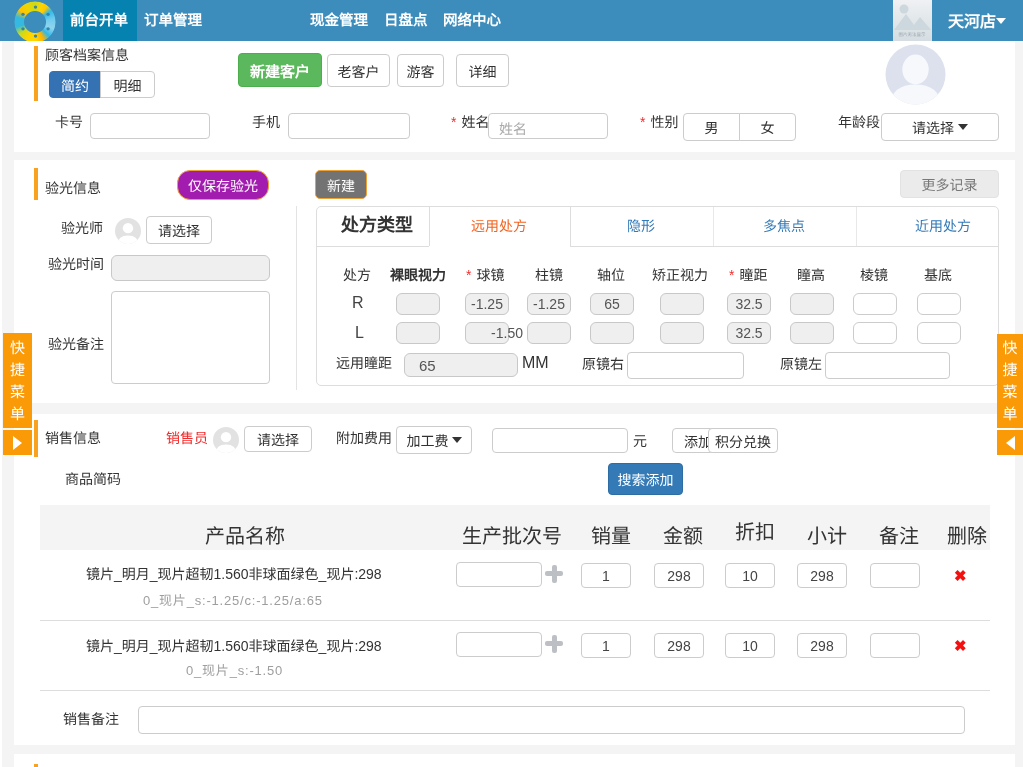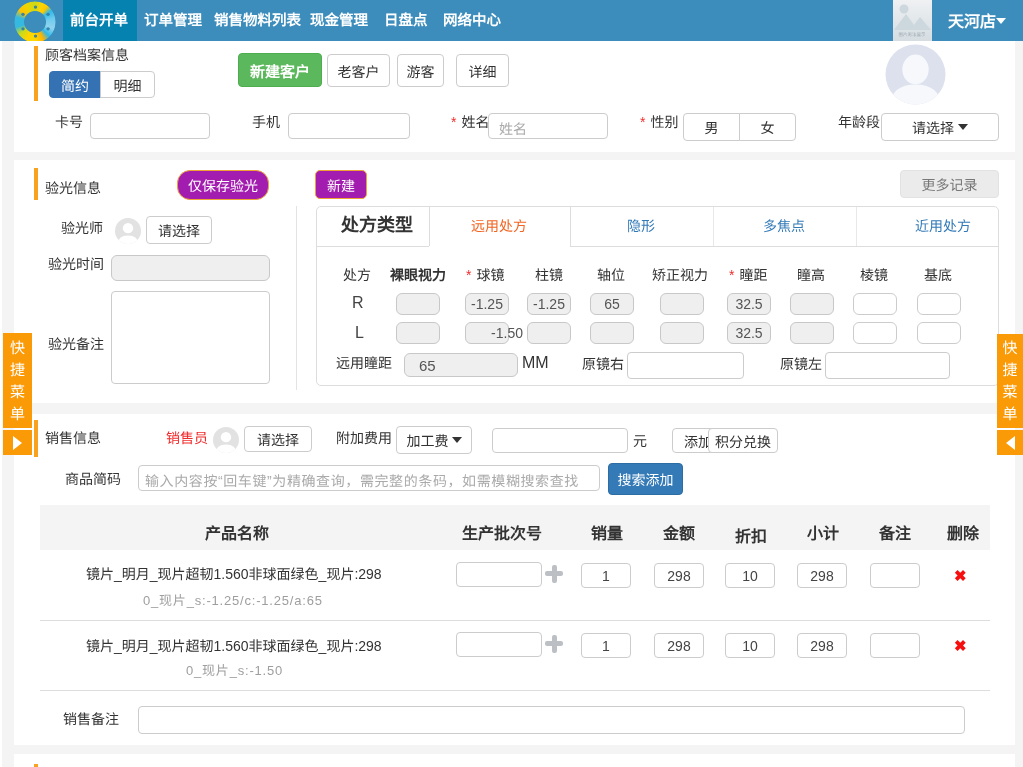--- a/index.html
+++ b/index.html
@@ -22,21 +22,20 @@
 </head>
 <body>
 <div id="page">
 <div class="ab" style="left:0;top:41px;width:2px;height:726px;background:#fff;"></div>
 
 <div class="ab" style="left:0;top:0;width:1023px;height:41px;background:#3c8dbc;"></div>
 <div class="ab" style="left:63px;top:0;width:74px;height:41px;background:#0682b1;"></div>
 <div class="ab" style="left:0;top:0;width:1023px;height:41px;color:#fff;font-size:14.5px;font-weight:bold;line-height:41px;">
   <span class="ab" style="left:70px;top:0;">前台开单</span>
   <span class="ab" style="left:144px;top:0;">订单管理</span>
-  <span class="ab" style="left:214px;top:0;">销售物料列表</span>
   <span class="ab" style="left:310px;top:0;">现金管理</span>
   <span class="ab" style="left:384px;top:0;">日盘点</span>
   <span class="ab" style="left:443px;top:0;">网络中心</span>
 </div>
 
 <div class="ab" style="left:893px;top:0;width:39px;height:41px;background:linear-gradient(#eff1f3,#d5dde2);overflow:hidden;">
   <svg width="39" height="41">
     <circle cx="11" cy="9" r="4.5" fill="#cdd8de"></circle>
     <path d="M1 30 L13 14 L21 25 L27 17 L38 30 Z" fill="#cdd8de"></path>
     <text x="19" y="36" font-size="4.5" fill="#9aa7b0" text-anchor="middle">图片无法显示</text>
@@ -94,21 +93,21 @@
 <div class="lbl" style="left:640px;top:114px;"><span class="star">*</span>性别</div>
 <div class="btn" style="left:683px;top:113px;width:57px;height:28px;border-radius:4px 0 0 4px;">男</div>
 <div class="btn" style="left:739px;top:113px;width:57px;height:28px;border-radius:0 4px 4px 0;">女</div>
 <div class="lbl" style="left:838px;top:114px;">年龄段</div>
 <div class="btn" style="left:881px;top:113px;width:118px;height:28px;">请选择&nbsp;<span style="display:inline-block;width:0;height:0;border-left:5px solid transparent;border-right:5px solid transparent;border-top:6px solid #333;"></span></div>
 
 <div class="card" style="top:160px;height:243px;"></div>
 <div class="obar" style="top:168px;height:32px;"></div>
 <div class="lbl" style="left:45px;top:180px;">验光信息</div>
 <div class="btn" style="left:177px;top:170px;width:92px;height:30px;background:#a21caf;border-color:#eea236;color:#fff;border-radius:13px;">仅保存验光</div>
-<div class="btn" style="left:315px;top:170px;width:52px;height:29px;background:#a21caf;border-color:#eea236;color:#fff;border-radius:5px;">新建</div>
+<div class="btn" style="left:315px;top:170px;width:52px;height:29px;background:#737373;border-color:#eea236;color:#fff;border-radius:5px;">新建</div>
 <div class="btn" style="left:900px;top:170px;width:99px;height:28px;background:#ebebeb;border-color:#e2e2e2;color:#777;">更多记录</div>
 
 <div class="lbl" style="left:61px;top:220px;">验光师</div>
 <svg class="ab" style="left:115px;top:218px;" width="26" height="26" viewBox="0 0 23 23">
   <defs>
         <clipPath id="sa1">
           <circle cx="11.5" cy="11.5" r="11.5"></circle>
         </clipPath>
       </defs>
   <circle cx="11.5" cy="11.5" r="11.5" fill="#e2e2e2"></circle>
@@ -197,32 +196,29 @@
       </g>
 </svg>
 <div class="btn" style="left:244px;top:426px;width:68px;height:26px;">请选择</div>
 <div class="lbl" style="left:336px;top:430px;">附加费用</div>
 <div class="btn" style="left:396px;top:426px;width:76px;height:28px;">加工费<span style="display:inline-block;margin-left:3px;width:0;height:0;border-left:5px solid transparent;border-right:5px solid transparent;border-top:6px solid #333;"></span></div>
 <div class="inp" style="left:492px;top:428px;width:136px;height:25px;"></div>
 <div class="lbl" style="left:633px;top:433px;">元</div>
 <div class="btn" style="left:672px;top:428px;width:52px;height:25px;">添加</div>
 <div class="btn" style="left:708px;top:428px;width:70px;height:25px;">积分兑换</div>
 <div class="lbl" style="left:65px;top:471px;">商品简码</div>
-<div class="inp" style="left:138px;top:465px;width:462px;height:26px;">
-      <span style="position:absolute;left:6px;top:4px;color:#aaa;font-size:14px;letter-spacing:0.6px;">输入内容按“回车键”为精确查询，需完整的条码，如需模糊搜索查找</span>
-    </div>
 <div class="btn" style="left:608px;top:463px;width:75px;height:32px;background:#337ab7;border-color:#2e6da4;color:#fff;">搜索添加</div>
 
 <div class="ab" style="left:40px;top:505px;width:950px;height:45px;background:#f4f4f4;"></div>
-<div class="ab" style="left:40px;top:505px;width:950px;height:45px;font-size:16px;font-weight:bold;color:#333;">
+<div class="ab" style="left:40px;top:505px;width:950px;height:45px;font-size:20px;font-weight:normal;color:#333;">
   <span class="ab" style="left:165px;top:15px;">产品名称</span>
   <span class="ab" style="left:422px;top:15px;">生产批次号</span>
   <span class="ab" style="left:551px;top:15px;">销量</span>
   <span class="ab" style="left:623px;top:15px;">金额</span>
-  <span class="ab" style="left:695px;top:18px;">折扣</span>
+  <span class="ab" style="left:695px;top:11px;">折扣</span>
   <span class="ab" style="left:767px;top:15px;">小计</span>
   <span class="ab" style="left:839px;top:15px;">备注</span>
   <span class="ab" style="left:907px;top:15px;">删除</span>
 </div>
 
 <div class="lbl" style="left:86px;top:566px;">镜片_明月_现片超韧1.560非球面绿色_现片:298</div>
 <div class="lbl" style="left:143px;top:593px;color:#9e9e9e;font-size:13px;letter-spacing:0.8px;">0_现片_s:-1.25/c:-1.25/a:65</div>
 <div class="inp" style="left:456px;top:562px;width:86px;height:25px;"></div>
 <div class="ab" style="left:545px;top:571px;width:18px;height:5px;background:#bcc0c4;border-radius:2px;"></div>
 <div class="ab" style="left:551.5px;top:564.5px;width:5px;height:18px;background:#bcc0c4;border-radius:2px;"></div>

